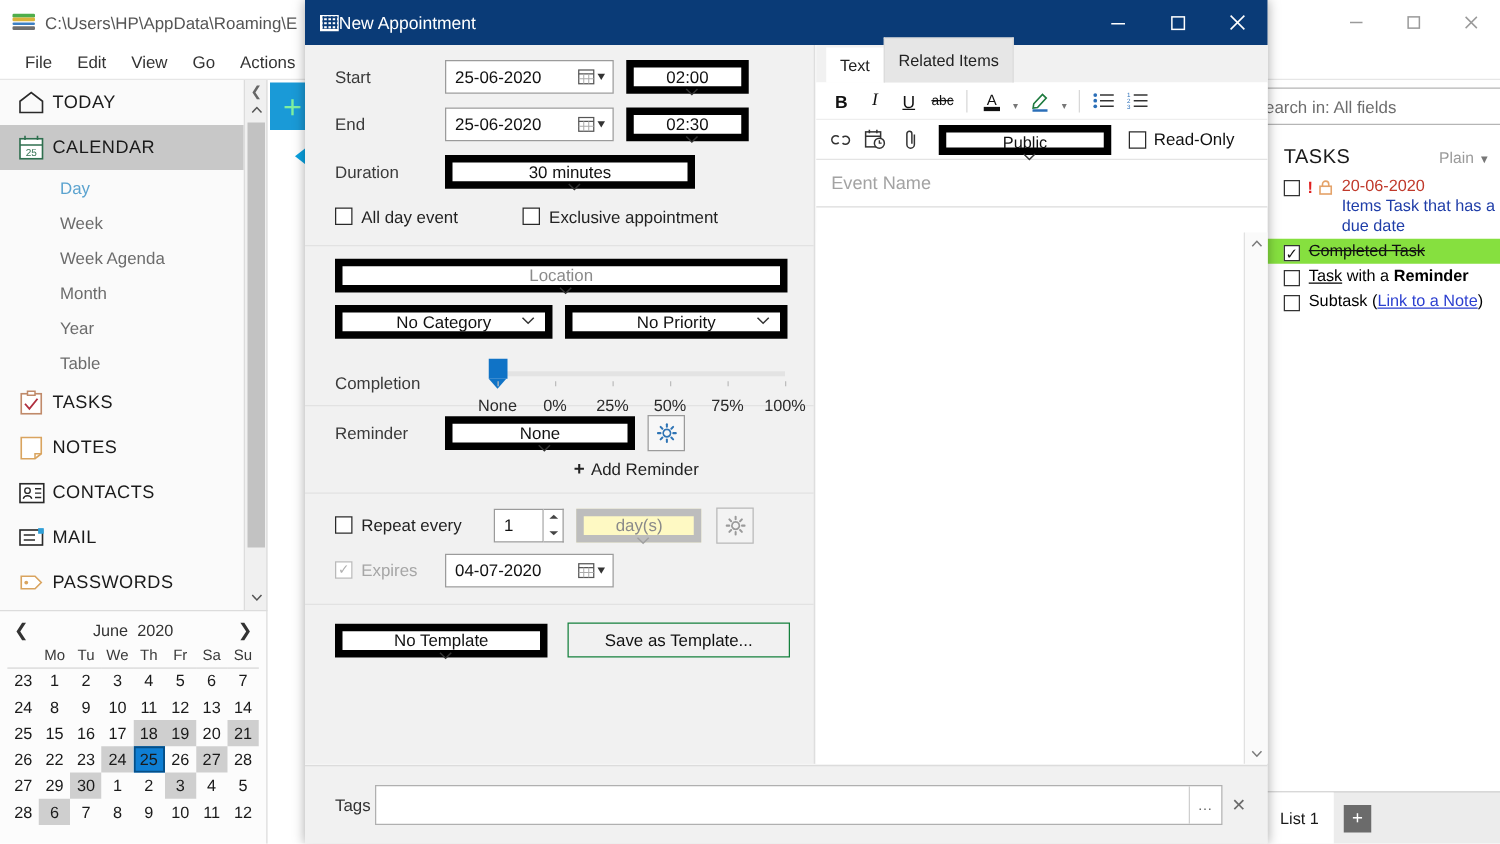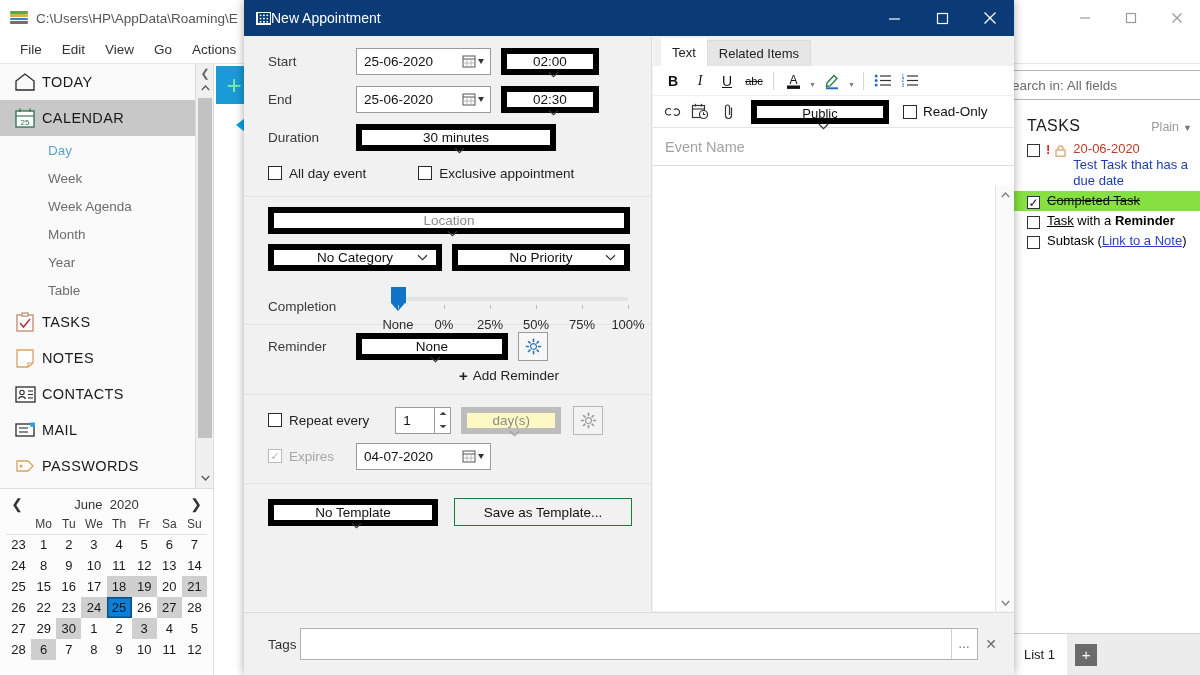--- a/index.html
+++ b/index.html
@@ -246,21 +246,21 @@
 
   .sel.template { width: 170px; margin-left: 24px; }
   .btn-template {
     width: 178px; height: 28px; border: 1px solid #15803d; background: #f1f1f1;
     display: flex; align-items: center; justify-content: center; font-size: 13.5px; color: #111; margin-left: 16px;
   }
 
   
   .edit-col { position: absolute; left: 409px; top: 0; width: 361px; height: 575px; background: #fff; }
   .tabbar { display: flex; height: 30px; background: #f1f1f1; padding-left: 8px; align-items: flex-end; }
-  .tab { height: 26px; padding: 0 11px; display: flex; align-items: center; font-size: 13px; color: #222;
+  .tab { height: 36px; padding: 0 11px; display: flex; align-items: center; font-size: 13px; color: #222;
     background: #f1f1f1; }
   .tab.active { background: #fff; height: 28px; }
   .tab.inactive { background: #e6e6e6; border: 1px solid #dcdcdc; border-bottom: none; }
 
   .toolbar1 { height: 30px; display: flex; align-items: center; padding-left: 8px; gap: 3px;
     border-bottom: 1px solid #eee; background: #fff; }
   .tb-btn { width: 24px; height: 24px; display: flex; align-items: center; justify-content: center;
     font-size: 14px; color: #111; }
   .tb-sep { width: 1px; height: 18px; background: #d8d8d8; margin: 0 4px; }
   .mini-caret { font-size: 8px; color: #777; width: 9px; display: flex; align-items: flex-end; justify-content: center; height: 24px; padding-bottom: 4px; }
@@ -558,21 +558,21 @@
         <span class="cbox"></span>
         <span class="tp-bang">!</span>
         <span class="lock-ico">
           <svg width="11" height="12" viewBox="0 0 11 12">
             <rect x="1" y="5" width="9" height="6.2" fill="none" stroke="#e4a36a" stroke-width="1.3"></rect>
             <path d="M3 5 V3.4 A2.5 2.5 0 0 1 8 3.4 V5" fill="none" stroke="#e4a36a" stroke-width="1.3"></path>
           </svg>
         </span>
         <span class="tp-text">
           <span class="tp-date">20-06-2020</span><br>
-          <span class="tp-blue">Test Task that has a due date</span>
+          <span class="tp-blue">Items Task that has a due date</span>
         </span>
       </div>
 
       <div class="tp-row done">
         <span class="cbox checked"></span>
         <span class="tp-text tp-strike">Completed Task</span>
       </div>
 
       <div class="tp-row">
         <span class="cbox"></span>

